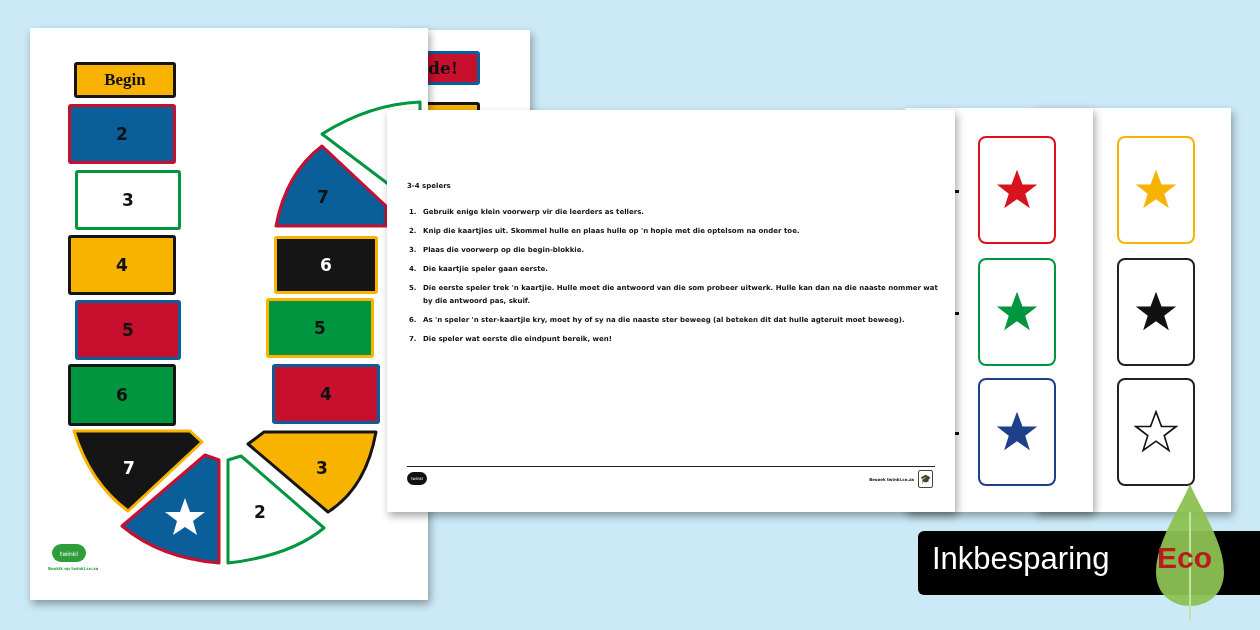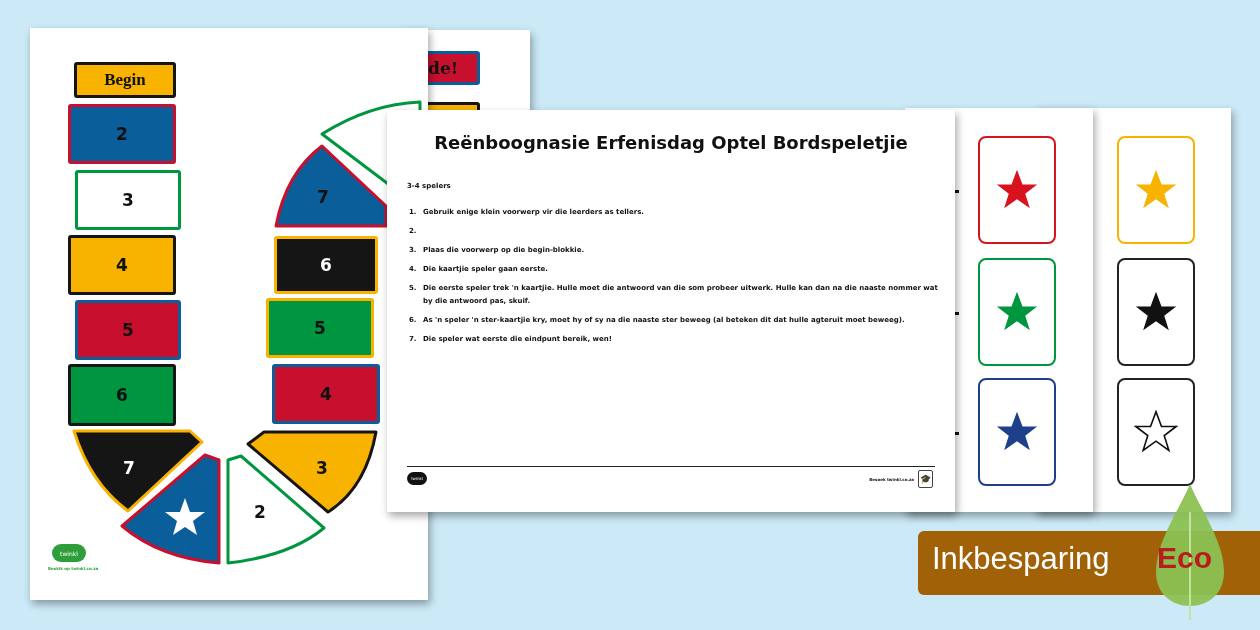--- a/index.html
+++ b/index.html
@@ -36,21 +36,21 @@
   .instr-list li .num { width: 14px; flex-shrink: 0; }
   .instr-footer-line { position: absolute; left: 20px; right: 20px; top: 356px; height: 1px; background: #222; }
   .twinkl-black { position: absolute; left: 20px; top: 362px; width: 20px; height: 13px; background: #111; border-radius: 7px; color: #fff; font-size: 4px; display:flex; align-items:center; justify-content:center; }
   .footer-right { position: absolute; right: 22px; top: 360px; display: flex; align-items: center; gap: 4px; }
   .footer-right .lbl { font-size: 4px; font-weight: bold; color:#111; }
   .footer-right .ico { width: 15px; height: 18px; border: 1px solid #444; border-radius: 2px; background: #fff; display:flex; align-items:center; justify-content:center; font-size: 9px; }
 
   .twinkl-green { position: absolute; left: 22px; top: 516px; width: 34px; height: 18px; background: #2e9e3b; border-radius: 9px; color: #fff; font-size: 6px; display: flex; align-items: center; justify-content: center; }
   .twinkl-green-sub { position: absolute; left: 18px; top: 538px; font-size: 4px; color: #2e9e3b; font-weight: bold; }
 
-  .eco-badge { position: absolute; left: 918px; top: 531px; width: 342px; height: 64px; background: #a16207; border-radius: 6px 0 0 6px; }
+  .eco-badge { position: absolute; left: 918px; top: 531px; width: 342px; height: 64px; background: #000000; border-radius: 6px 0 0 6px; }
   .eco-text { position: absolute; left: 14px; top: 10px; font-size: 31px; color: #fff; font-family: "Liberation Sans", sans-serif; }
   .eco-leaf { position: absolute; left: 1150px; top: 482px; width: 80px; height: 140px; }
   .eco-word { position: absolute; left: 1157px; top: 541px; font-size: 30px; font-weight: bold; color: #b91c1c; font-family: "Liberation Sans", sans-serif; }
 </style>
 </head>
 <body>
 
 <div id="sheet-cards2" class="sheet">
   <div class="card" style="left:-20px;top:28px;border-color:#f8b200;width:40px;"></div>
   <div class="dash" style="left:19px;top:82px;"></div>
@@ -156,29 +156,29 @@
     <text x="287" y="175" font-size="17" font-weight="bold" fill="#111" font-family="DejaVu Sans, sans-serif">7</text>
 
     <path d="M292,106 Q340,76 390,74 L390,180 Z" fill="#fff" stroke="#00963f" stroke-width="3" stroke-linejoin="round"></path>
   </svg>
 
   <div class="twinkl-green">twinkl</div>
   <div class="twinkl-green-sub">Beskik op twinkl.co.za</div>
 </div>
 
 <div id="sheet-instr" class="sheet">
-  <div class="instr-title">Reënboognasie Erfenisdag Optel Bordspeletjie</div>
   <div class="instr-sub">3-4 spelers</div>
   <ol class="instr-list">
     <li>
         <span class="num">1.</span>
         <span>Gebruik enige klein voorwerp vir die leerders as tellers.</span>
       </li>
     <li>
         <span class="num">2.</span>
+        <span>Knip die kaartjies uit. Skommel hulle en plaas hulle op 'n hopie met die optelsom na onder toe.</span>
       </li>
     <li>
         <span class="num">3.</span>
         <span>Plaas die voorwerp op die begin-blokkie.</span>
       </li>
     <li>
         <span class="num">4.</span>
         <span>Die kaartjie speler gaan eerste.</span>
       </li>
     <li>

